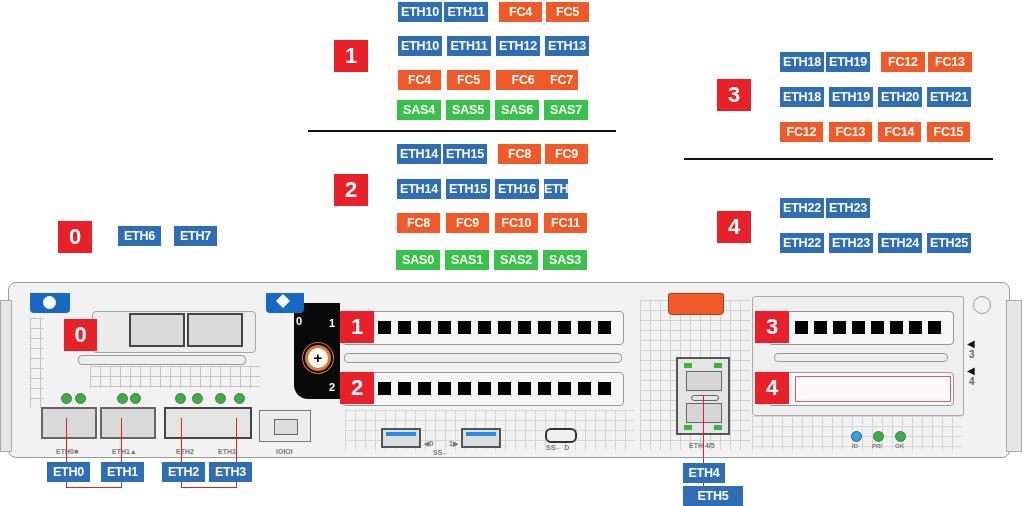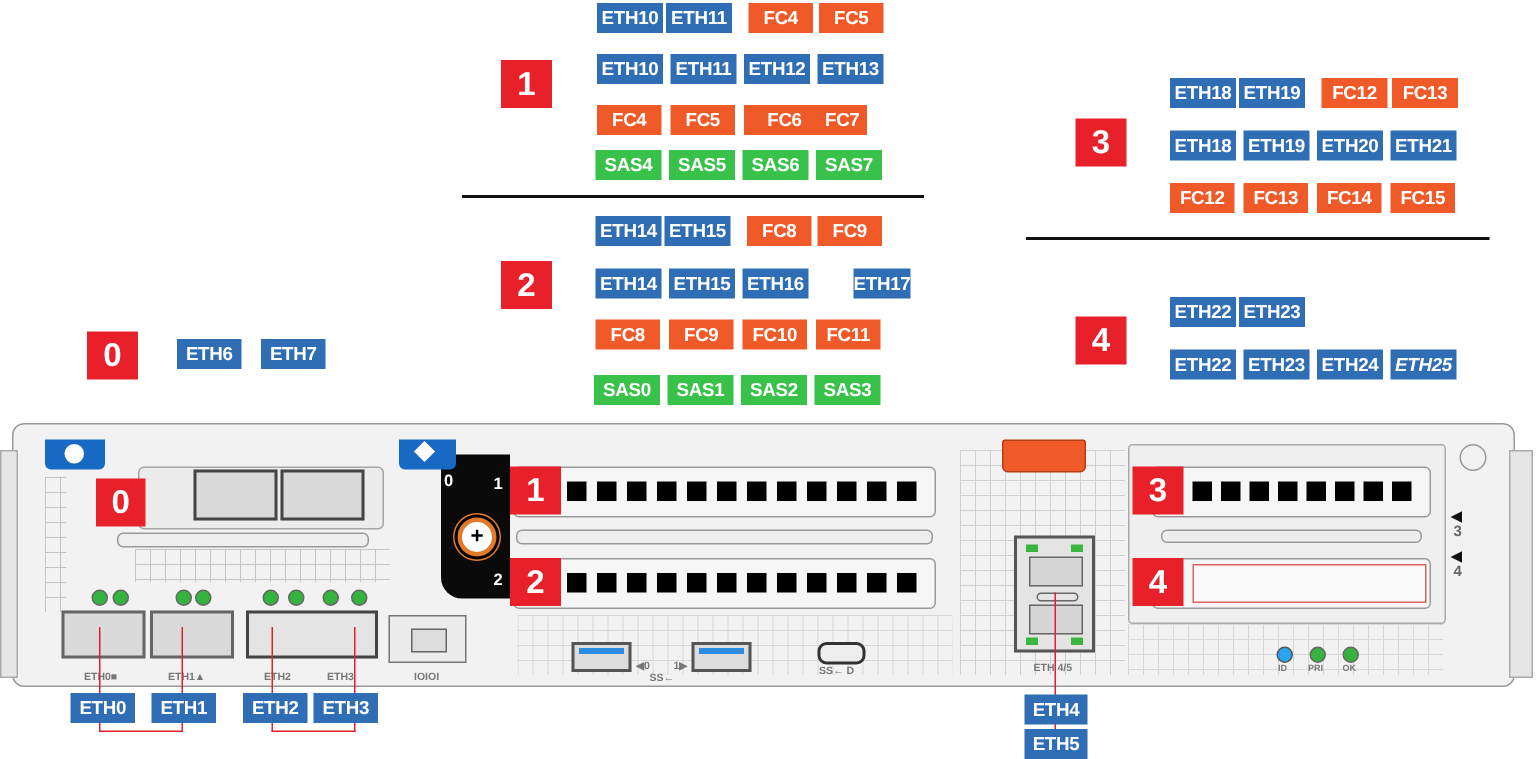--- a/index.html
+++ b/index.html
@@ -53,21 +53,21 @@
 <div>
   <div class="num" style="left:334px;top:174px;">2</div>
   <div class="lbl eth" style="left:397px;top:144px;width:44px;">ETH14</div>
   <div class="lbl eth" style="left:443px;top:144px;width:44px;">ETH15</div>
   <div class="lbl fc" style="left:498px;top:144px;width:43px;">FC8</div>
   <div class="lbl fc" style="left:545px;top:144px;width:43px;">FC9</div>
 
   <div class="lbl eth" style="left:397px;top:179px;width:44px;">ETH14</div>
   <div class="lbl eth" style="left:446px;top:179px;width:44px;">ETH15</div>
   <div class="lbl eth" style="left:495px;top:179px;width:44px;">ETH16</div>
-  <div class="lbl eth" style="left:569px;top:179px;width:38px;">ETH17</div>
+  <div class="lbl eth" style="left:544px;top:179px;width:24px;">ETH17</div>
 
   <div class="lbl fc" style="left:397px;top:213px;width:43px;">FC8</div>
   <div class="lbl fc" style="left:446px;top:213px;width:43px;">FC9</div>
   <div class="lbl fc" style="left:495px;top:213px;width:43px;">FC10</div>
   <div class="lbl fc" style="left:544px;top:213px;width:43px;">FC11</div>
 
   <div class="lbl sas" style="left:396px;top:250px;width:44px;">SAS0</div>
   <div class="lbl sas" style="left:445px;top:250px;width:44px;">SAS1</div>
   <div class="lbl sas" style="left:494px;top:250px;width:44px;">SAS2</div>
   <div class="lbl sas" style="left:543px;top:250px;width:44px;">SAS3</div>
@@ -94,21 +94,21 @@
 <div class="divider" style="left:684px;top:158px;width:309px;"></div>
 
 <div>
   <div class="num" style="left:717px;top:211px;">4</div>
   <div class="lbl eth" style="left:780px;top:198px;width:44px;">ETH22</div>
   <div class="lbl eth" style="left:826px;top:198px;width:44px;">ETH23</div>
 
   <div class="lbl eth" style="left:780px;top:233px;width:44px;">ETH22</div>
   <div class="lbl eth" style="left:829px;top:233px;width:44px;">ETH23</div>
   <div class="lbl eth" style="left:878px;top:233px;width:44px;">ETH24</div>
-  <div class="lbl eth" style="left:927px;top:233px;width:44px;font-style:italic;">ETH25</div>
+  <div class="lbl eth" style="left:927px;top:233px;width:44px;">ETH25</div>
 </div>
 
 <div>
   <div class="num" style="left:58px;top:221px;">0</div>
   <div class="lbl eth" style="left:118px;top:226px;width:43px;">ETH6</div>
   <div class="lbl eth" style="left:174px;top:226px;width:43px;">ETH7</div>
 </div>
 
 <div class="chassis"></div>
 <div class="abs" style="left:0;top:300px;width:10px;height:150px;background:#e6e6e6;border:1px solid #aaa;"></div>
@@ -202,21 +202,21 @@
   <div class="abs" style="left:36px;top:4px;width:8px;height:5px;background:#3ab53f;"></div>
   <div class="abs" style="left:8px;top:12px;width:34px;height:18px;border:1px solid #666;background:#d6d6d6;"></div>
   <div class="abs" style="left:13px;top:36px;width:26px;height:4px;border:1px solid #666;border-radius:3px;"></div>
   <div class="abs" style="left:8px;top:44px;width:34px;height:18px;border:1px solid #666;background:#d6d6d6;"></div>
   <div class="abs" style="left:6px;top:66px;width:8px;height:5px;background:#3ab53f;"></div>
   <div class="abs" style="left:36px;top:66px;width:8px;height:5px;background:#3ab53f;"></div>
 </div>
 <div class="tiny" style="left:689px;top:442px;">ETH 4/5</div>
 <div class="redline" style="left:703px;top:395px;width:1px;height:95px;"></div>
 <div class="lbl eth" style="left:683px;top:463px;width:42px;">ETH4</div>
-<div class="lbl eth" style="left:683px;top:486px;width:42px;">ETH5</div>
+<div class="lbl eth" style="left:683px;top:486px;width:60px;">ETH5</div>
 
 <div class="abs" style="left:752px;top:296px;width:210px;height:118px;border:1px solid #aaa;background:#efefef;border-radius:3px;"></div>
 <div class="slot" style="left:768px;top:311px;width:184px;height:32px;"></div>
 <div class="num" style="left:755px;top:311px;">3</div>
 <div id="sq3"></div>
 <div class="abs" style="left:774px;top:353px;width:172px;height:7px;border:1px solid #999;border-radius:4px;background:#eee;"></div>
 <div class="slot" style="left:768px;top:372px;width:184px;height:32px;">
   <div class="abs" style="left:26px;top:3px;width:154px;height:24px;border:1px solid #e06060;background:#fafafa;"></div>
 </div>
 <div class="num" style="left:755px;top:372px;">4</div>

